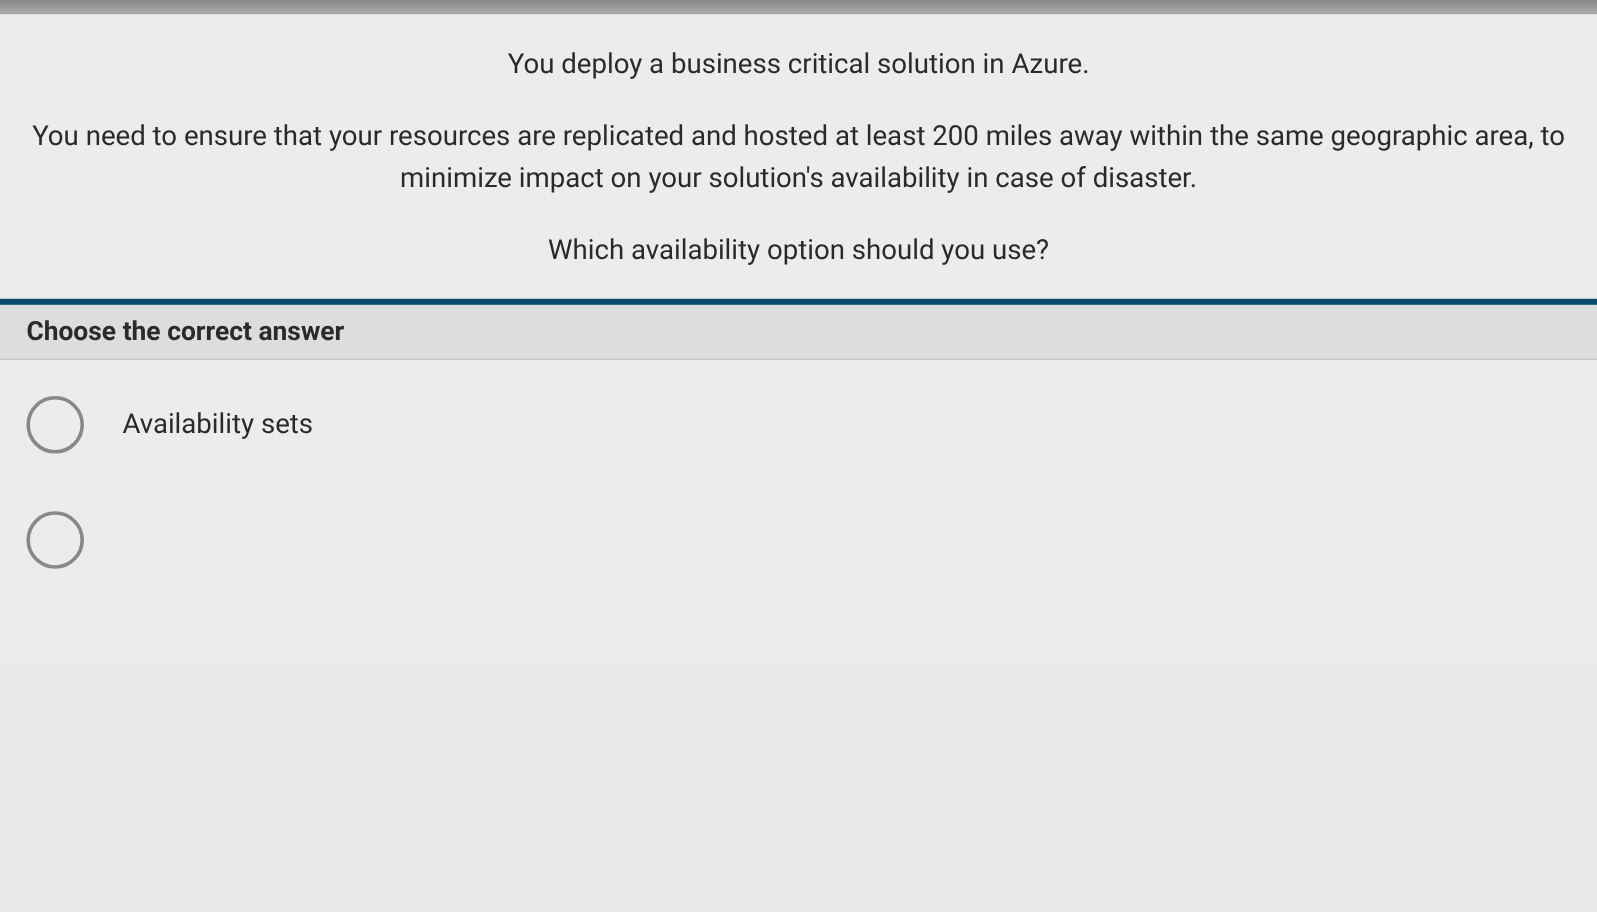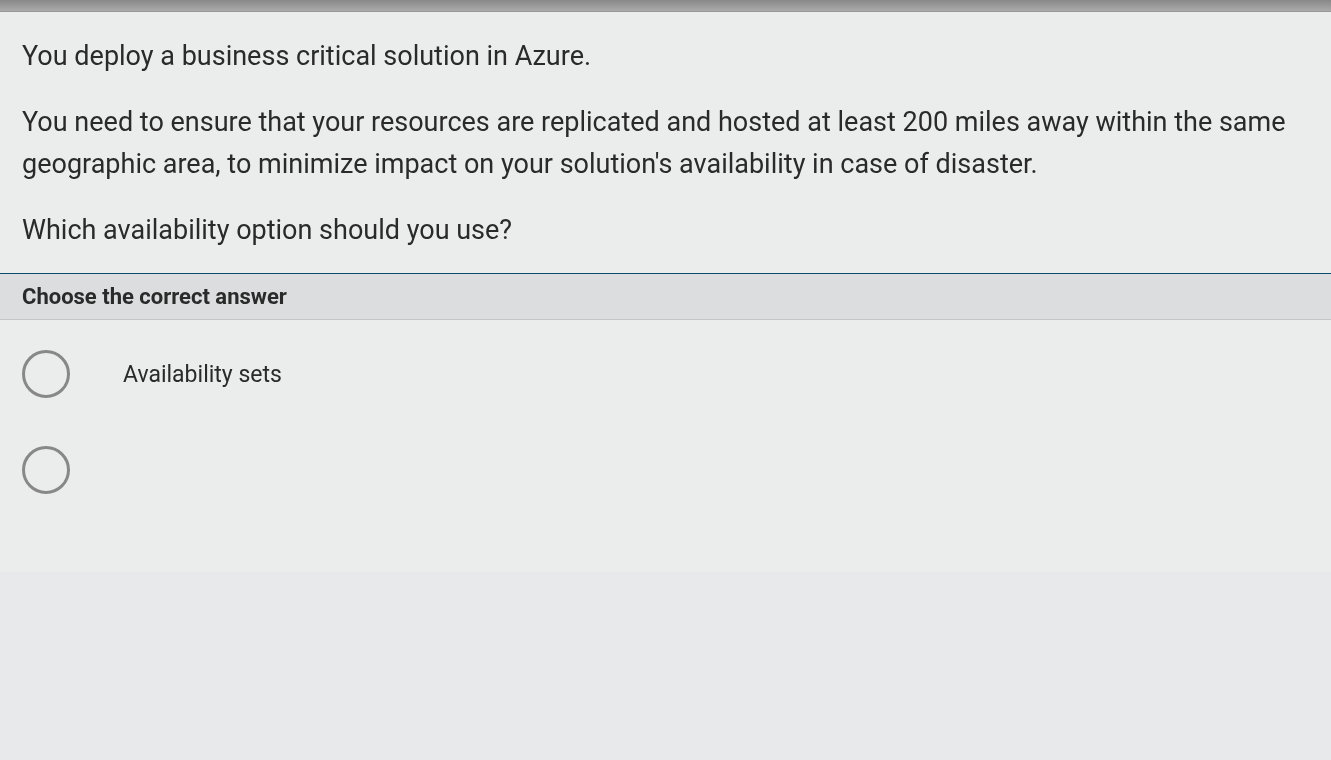--- a/index.html
+++ b/index.html
@@ -17,35 +17,36 @@
     .top-bar {
       height: 12px;
       background: linear-gradient(to bottom, #888, #aaa);
       border-bottom: 1px solid #999;
     }
     .question-section {
       padding: 24px 22px 22px 22px;
       background: #ebecec;
     }
     .question-text {
-      font-size: 27px;
+      font-size: 23px;
       color: #2a2a2a;
       line-height: 1.55;
       font-weight: 400;
+      text-align: center;
     }
     .question-text p {
       margin-bottom: 24px;
     }
     .question-text p:last-child {
       margin-bottom: 0;
     }
     .instruction-bar {
       background: #dcddde;
       padding: 10px 22px;
-      border-top: 1px solid #0c4a6e;
+      border-top: 5px solid #0c4a6e;
       border-bottom: 1px solid #c5c6c7;
     }
     .instruction-text {
       font-size: 22px;
       font-weight: 700;
       color: #2a2a2a;
     }
     .answers-section {
       padding: 30px 22px;
       background: #ebecec;
@@ -77,21 +78,20 @@
     }
     .radio-circle svg {
       display: none;
       width: 26px;
       height: 26px;
     }
     .answer-label {
       font-size: 23px;
       color: #2a2a2a;
       font-weight: 400;
-      margin-left: 21px;
     }
   </style>
 </head>
 <body>
 
 <div class="top-bar"></div>
 
 <div class="question-section">
   <div class="question-text">
     <p>You deploy a business critical solution in Azure.</p>

